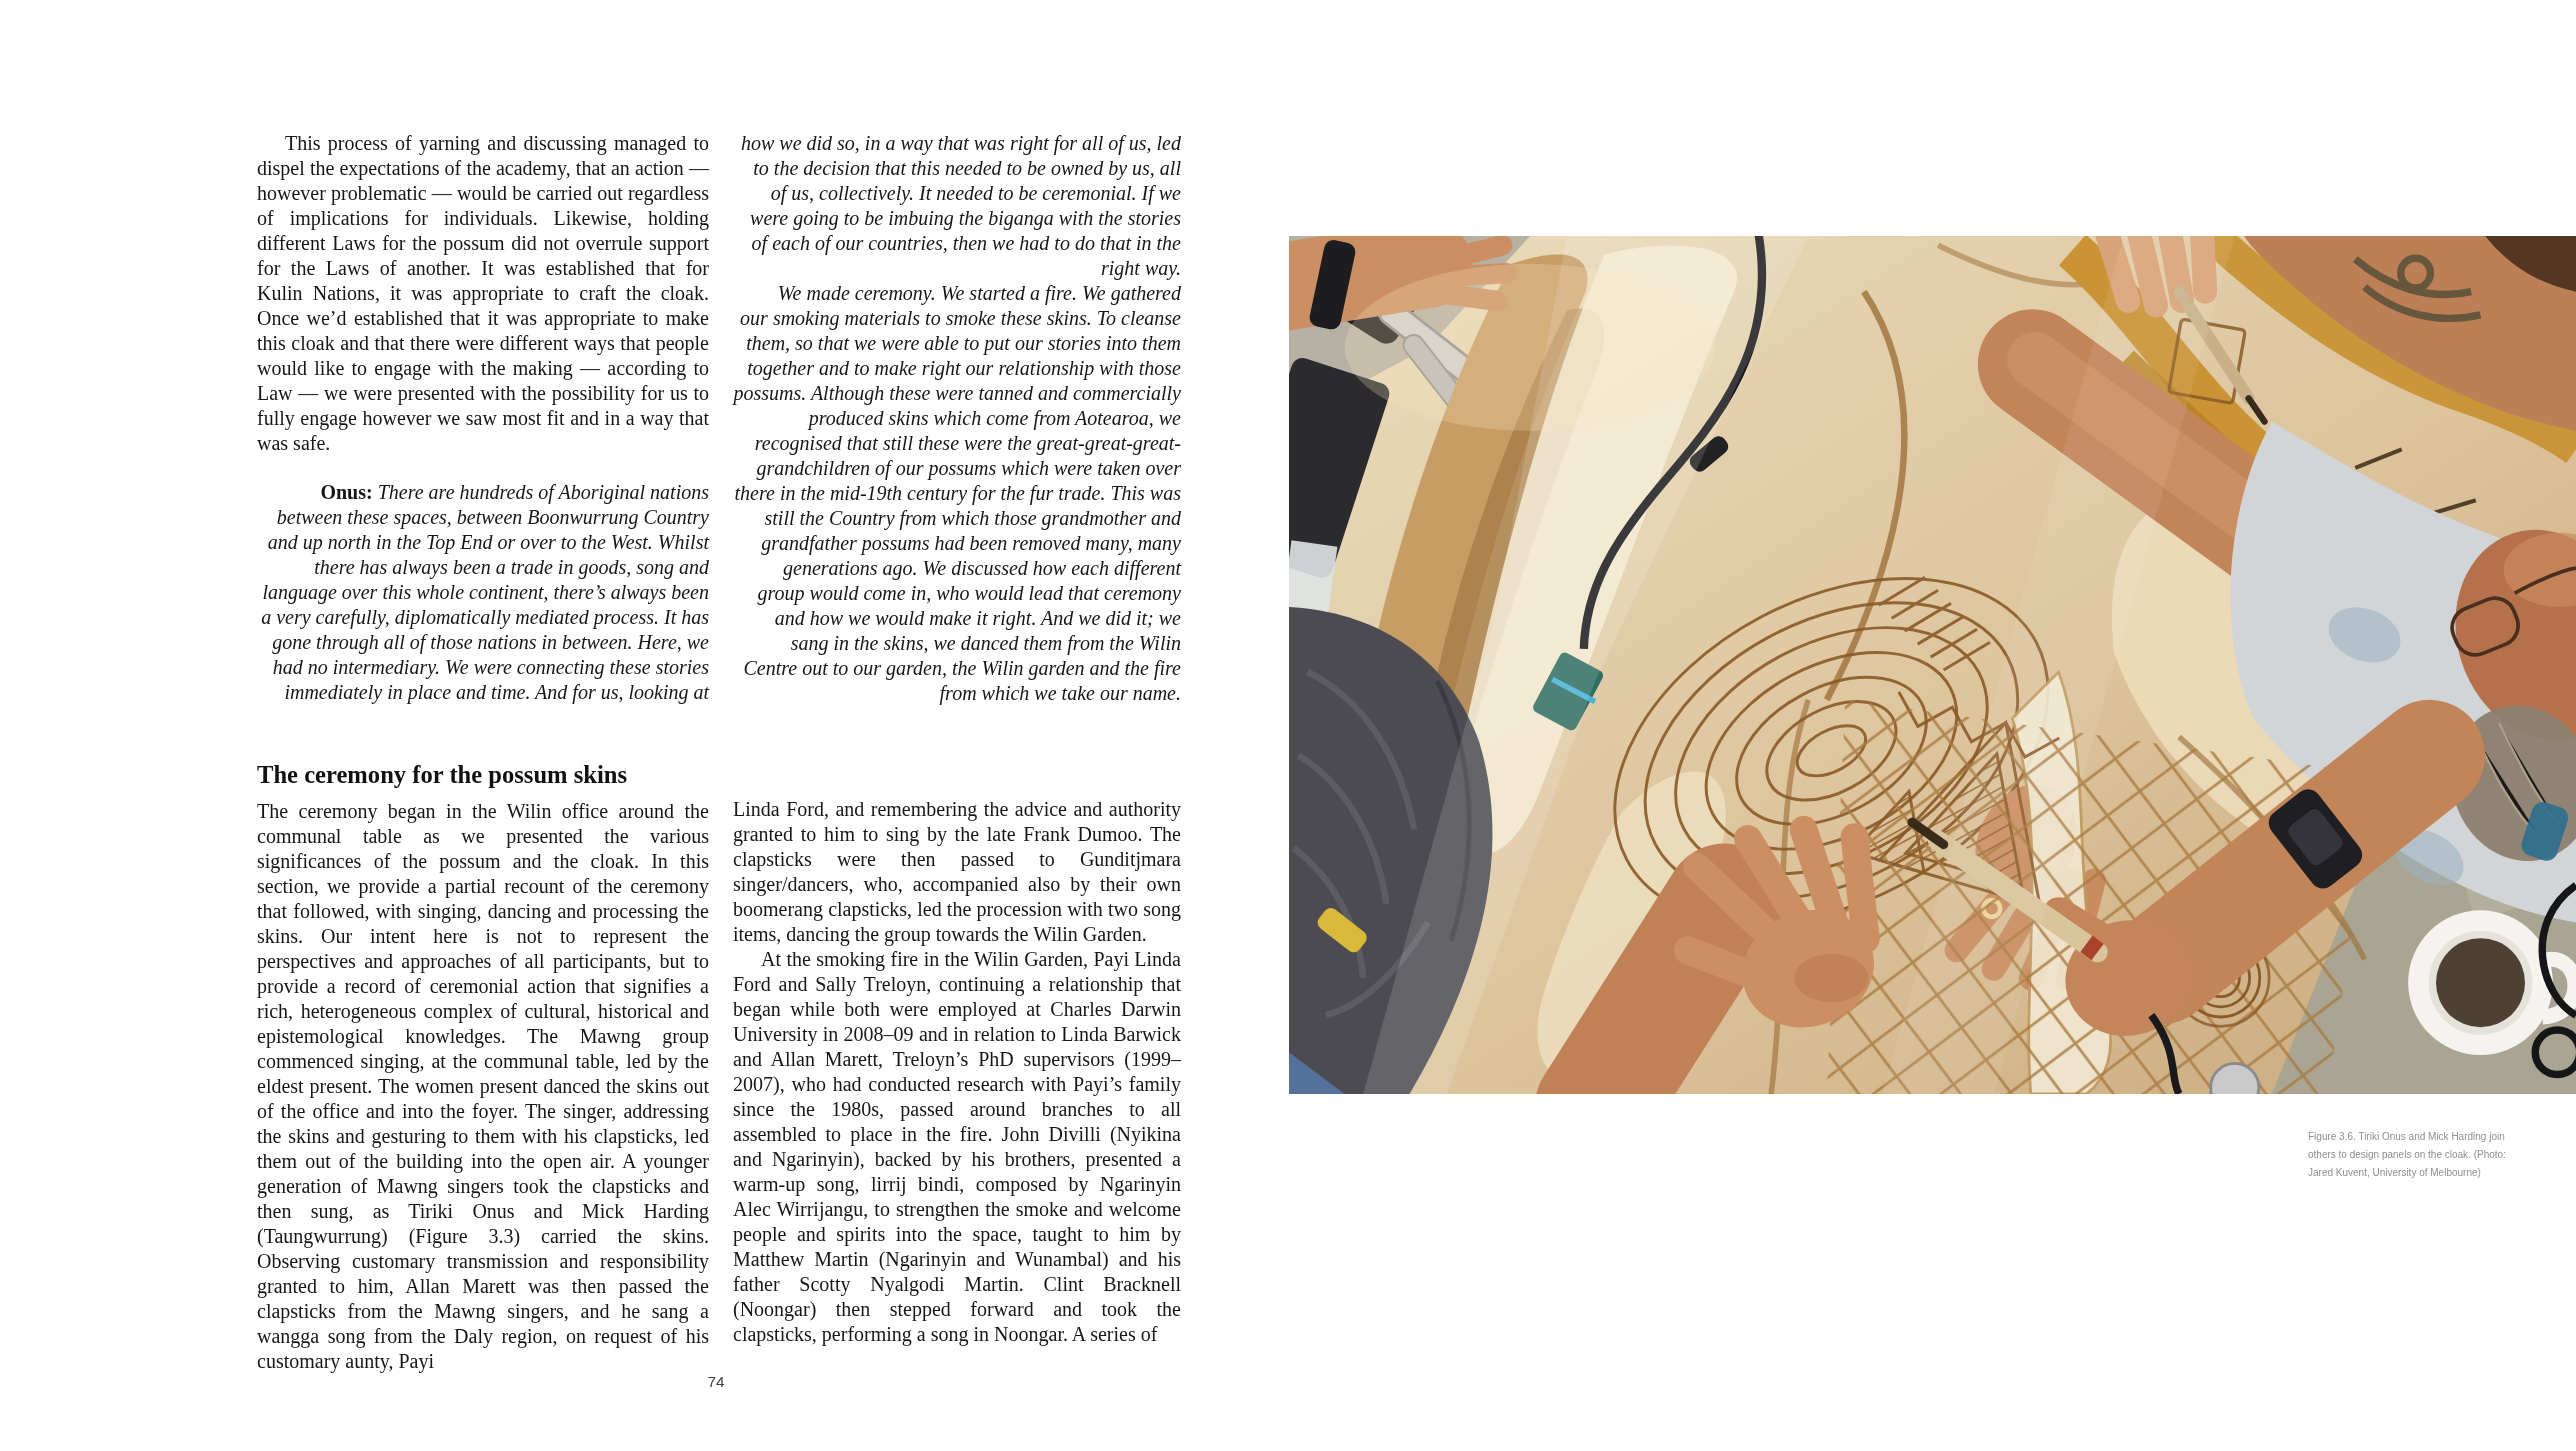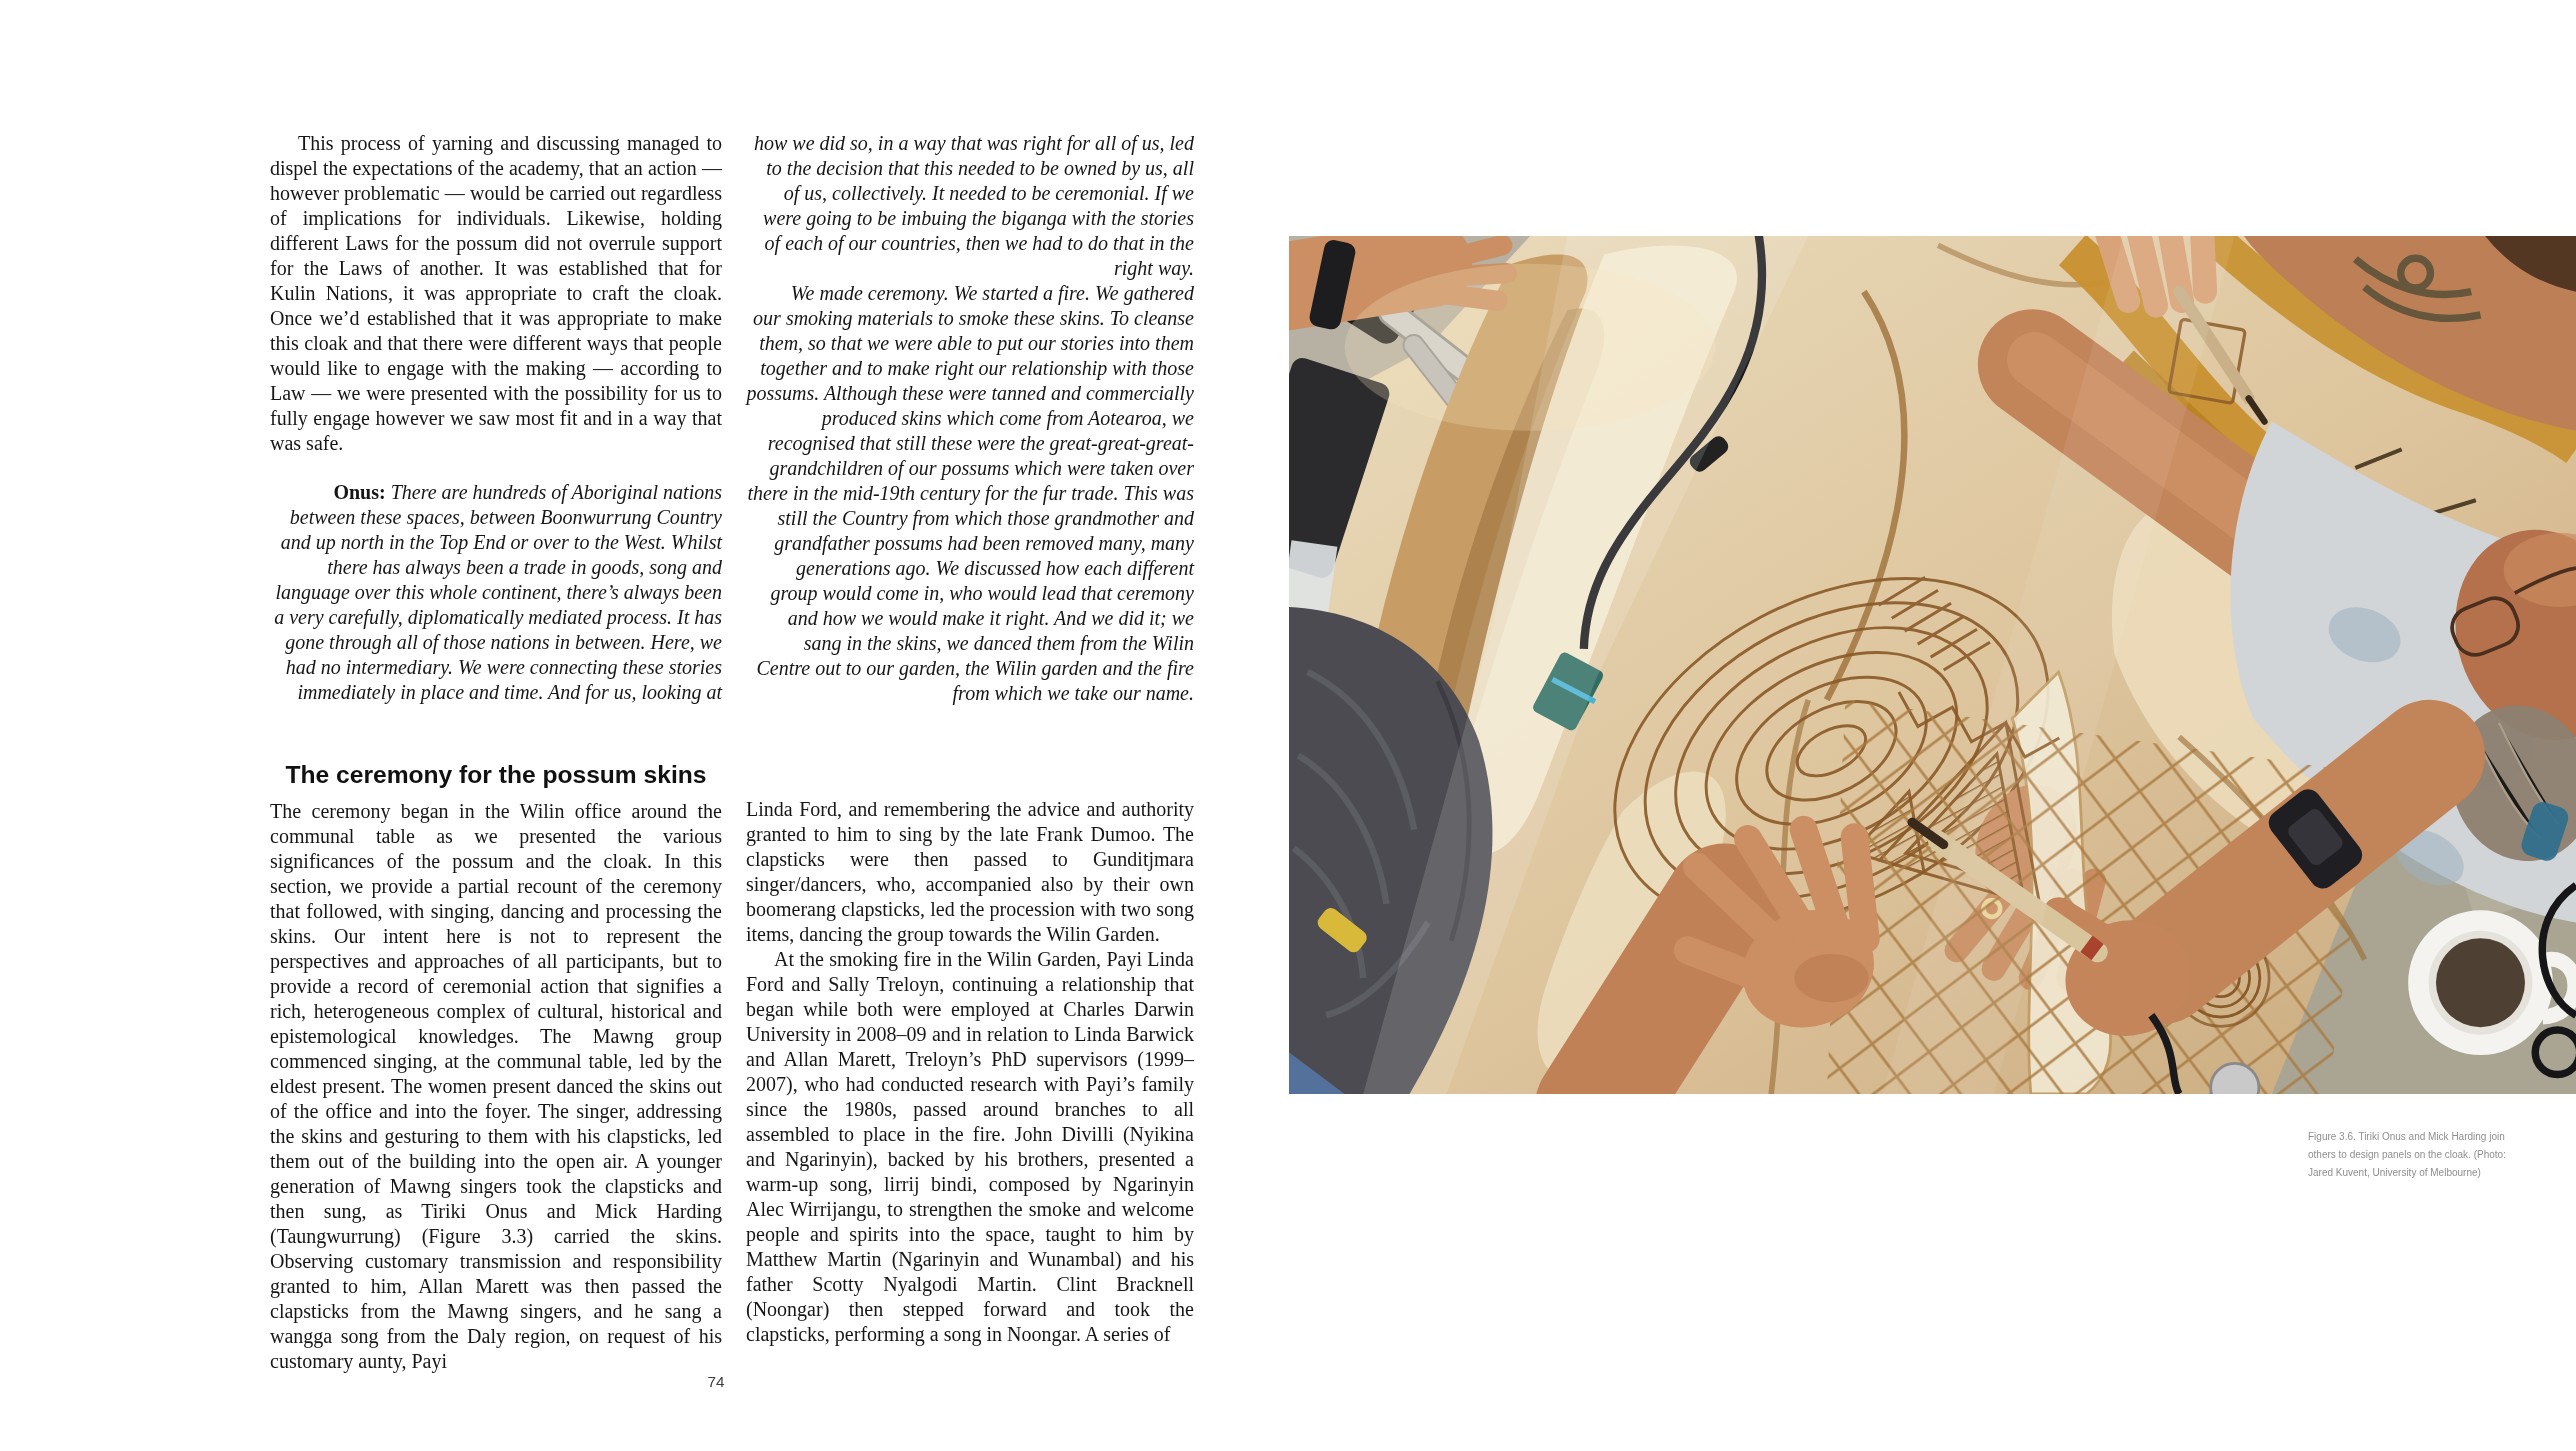--- a/index.html
+++ b/index.html
@@ -1,33 +1,33 @@
 <!DOCTYPE html>
 <html lang="en" style="font-size:15px"><head>
 <meta charset="utf-8">
 <style>
   html,body{margin:0;padding:0;width:2576px;height:1451px;background:#ffffff;}
   .spread{position:relative;width:2576px;height:1451px;background:#ffffff;overflow:hidden;
           font-family:"Liberation Serif",serif;color:#161616;}
   .running-header{position:absolute;left:257px;top:74px;width:915px;text-align:center;
           font-family:"Liberation Sans",sans-serif;font-size:16px;letter-spacing:1.1px;color:#2e2e2e;}
-  .col{position:absolute;font-size:20px;line-height:25px;margin-left:13px;}
+  .col{position:absolute;font-size:20px;line-height:25px;}
   .col1u{left:257px;top:131px;width:452px;}
   .col1l{left:257px;top:759px;width:452px;}
   .col2u{left:733px;top:131px;width:448px;}
   .col2l{left:733px;top:797px;width:448px;}
   p{margin:0;}
   .just{text-align:justify;hyphens:auto;-webkit-hyphens:auto;}
   .ind{text-indent:28px;}
   .quote{font-style:italic;text-align:right;}
   .speaker{font-style:normal;font-weight:700;}
   .gap{margin-top:24px;}
   .it{}
-  h2.section-heading{margin:0 0 8.3px 0;font-family:Liberation Sans, sans-serif;
-          font-weight:700;font-size:24.6px;line-height:32px;color:#111;text-align:center;}
+  h2.section-heading{margin:0 0 8.3px 0;font-family:Liberation Serif, serif;
+          font-weight:700;font-size:24.6px;line-height:32px;color:#111;}
   .photo{position:absolute;left:1289px;top:236px;width:1287px;height:858px;overflow:hidden;}
   .photo svg{display:block;width:100%;height:100%;}
   .caption{position:absolute;left:2308px;top:1128px;width:206px;
           font-family:"Liberation Sans",sans-serif;font-size:10px;line-height:18px;color:#8f8f8f;}
   .page-num{position:absolute;left:688px;top:1373px;width:56px;text-align:center;
           font-family:"Liberation Sans",sans-serif;font-size:15.3px;color:#3d3d3d;}
 </style>
 </head>
 <body>
 

